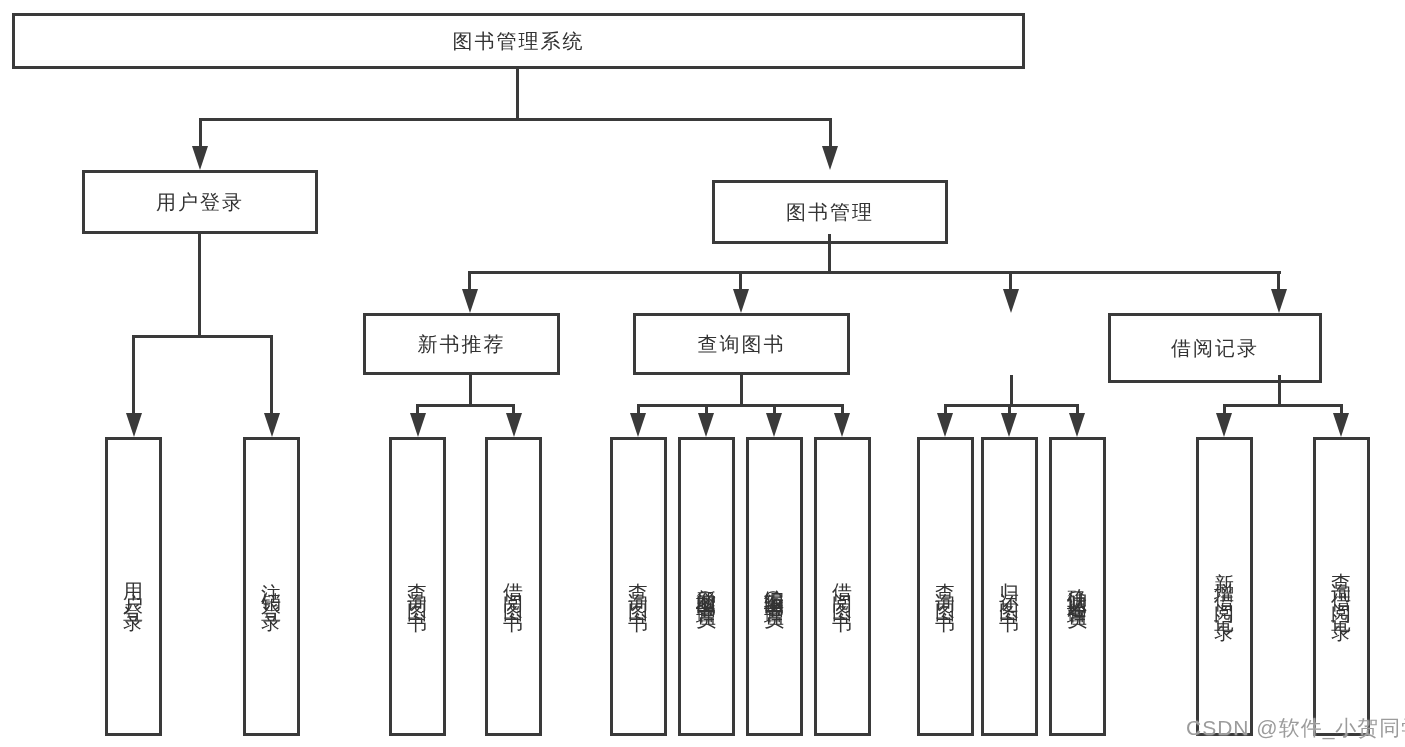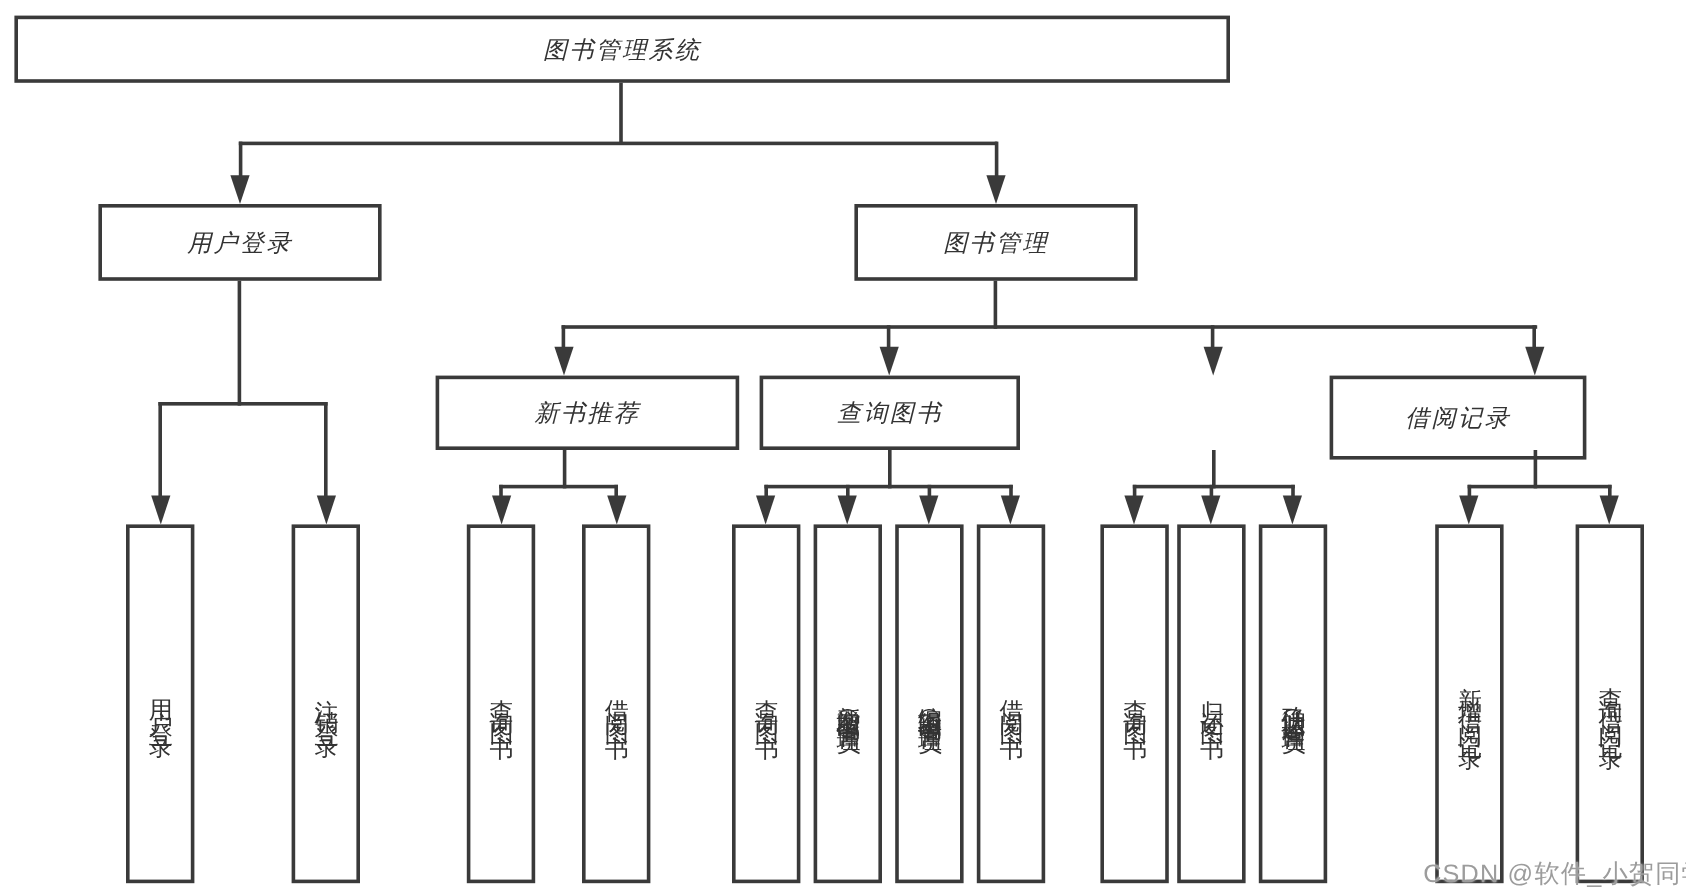--- a/index.html
+++ b/index.html
@@ -22,21 +22,20 @@
     background: #ffffff;
     display: flex;
     align-items: center;
     justify-content: center;
     color: #333333;
   }
   .hbox .lbl {
     font-size: 20px;
     letter-spacing: 2px;
     white-space: nowrap;
-    font-style: italic;
   }
   .leaf .lbl {
     writing-mode: vertical-rl;
     text-orientation: mixed;
     font-size: 20px;
     letter-spacing: 10px;
     line-height: 1;
   }
   .leaf.long .lbl {
     letter-spacing: 3px;
@@ -76,21 +75,21 @@
   <div class="line" style="left:516px;top:69px;width:3px;height:51px"></div>
   <div class="line" style="left:199px;top:118px;width:632px;height:3px"></div>
   <div class="line" style="left:199px;top:118px;width:3px;height:32px"></div>
   <div class="arrow" style="left:192px;top:146px"></div>
   <div class="line" style="left:829px;top:118px;width:3px;height:32px"></div>
   <div class="arrow" style="left:822px;top:146px"></div>
 
   <div class="box hbox" style="left:82px;top:170px;width:236px;height:64px">
     <span class="lbl">用户登录</span>
   </div>
-  <div class="box hbox" style="left:712px;top:170px;width:236px;height:64px">
+  <div class="box hbox" style="left:712px;top:180px;width:236px;height:64px">
     <span class="lbl">图书管理</span>
   </div>
 
   <div class="line" style="left:198px;top:234px;width:3px;height:104px"></div>
   <div class="line" style="left:132px;top:335px;width:141px;height:3px"></div>
   <div class="line" style="left:132px;top:335px;width:3px;height:82px"></div>
   <div class="arrow" style="left:126px;top:413px"></div>
   <div class="line" style="left:270px;top:335px;width:3px;height:82px"></div>
   <div class="arrow" style="left:264px;top:413px"></div>
 
@@ -98,21 +97,21 @@
   <div class="line" style="left:468px;top:271px;width:813px;height:3px"></div>
   <div class="line" style="left:468px;top:271px;width:3px;height:22px"></div>
   <div class="arrow" style="left:462px;top:289px"></div>
   <div class="line" style="left:739px;top:271px;width:3px;height:22px"></div>
   <div class="arrow" style="left:733px;top:289px"></div>
   <div class="line" style="left:1009px;top:271px;width:3px;height:22px"></div>
   <div class="arrow" style="left:1003px;top:289px"></div>
   <div class="line" style="left:1277px;top:271px;width:3px;height:22px"></div>
   <div class="arrow" style="left:1271px;top:289px"></div>
 
-  <div class="box hbox" style="left:363px;top:313px;width:253px;height:62px">
+  <div class="box hbox" style="left:363px;top:313px;width:197px;height:62px">
     <span class="lbl">新书推荐</span>
   </div>
   <div class="box hbox" style="left:633px;top:313px;width:217px;height:62px">
     <span class="lbl">查询图书</span>
   </div>
   <div class="box hbox" style="left:1108px;top:313px;width:214px;height:70px">
     <span class="lbl">借阅记录</span>
   </div>
 
   <div class="line" style="left:469px;top:375px;width:3px;height:32px"></div>

